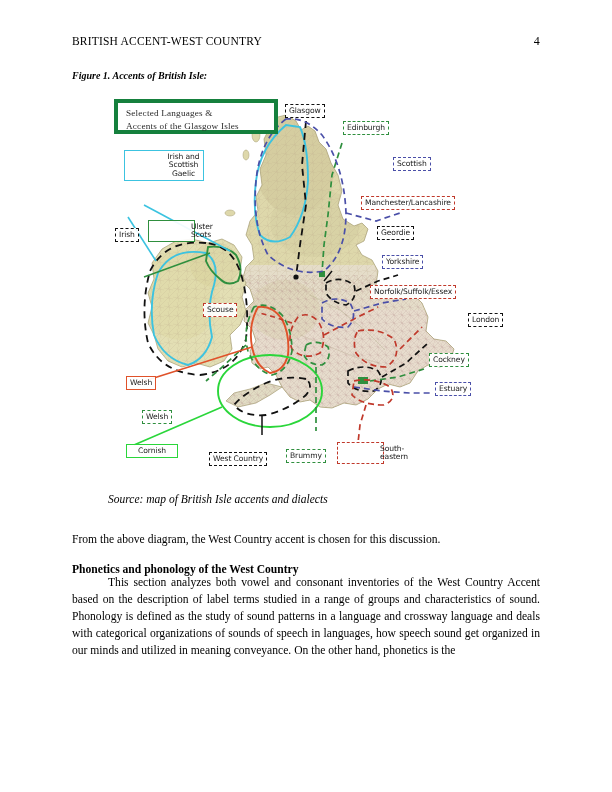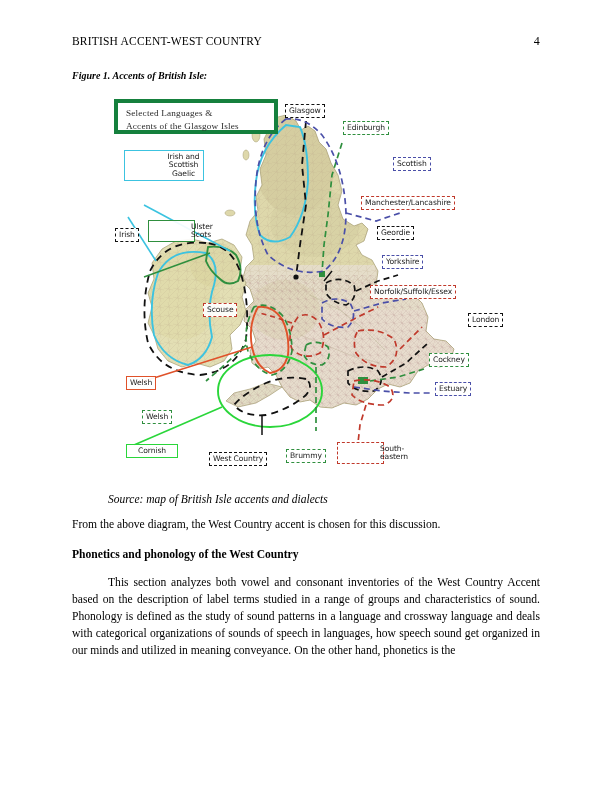--- a/index.html
+++ b/index.html
@@ -120,20 +120,21 @@
     font-size: 11.5px;
     font-style: italic;
   }
 
   
   .body-line {
     position: absolute;
     left: 72px;
     width: 468px;
     font-size: 11.6px;
+    margin-top: 15px;
   }
   .para-intro { top: 518px; }
   .heading    { top: 548px; font-weight: bold; }
   .para-main {
     position: absolute;
     left: 72px;
     top: 574px;
     width: 468px;
     font-size: 11.6px;
     line-height: 17px;

